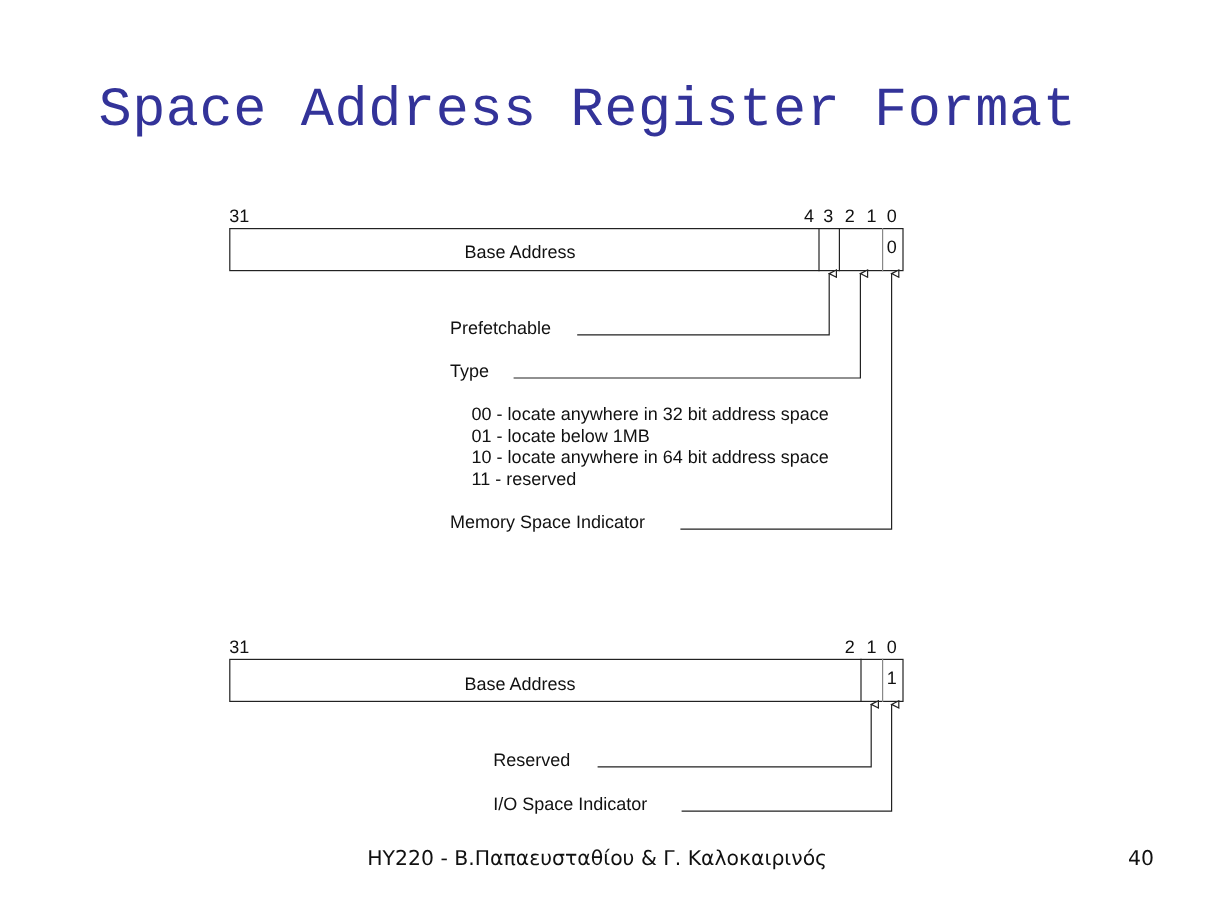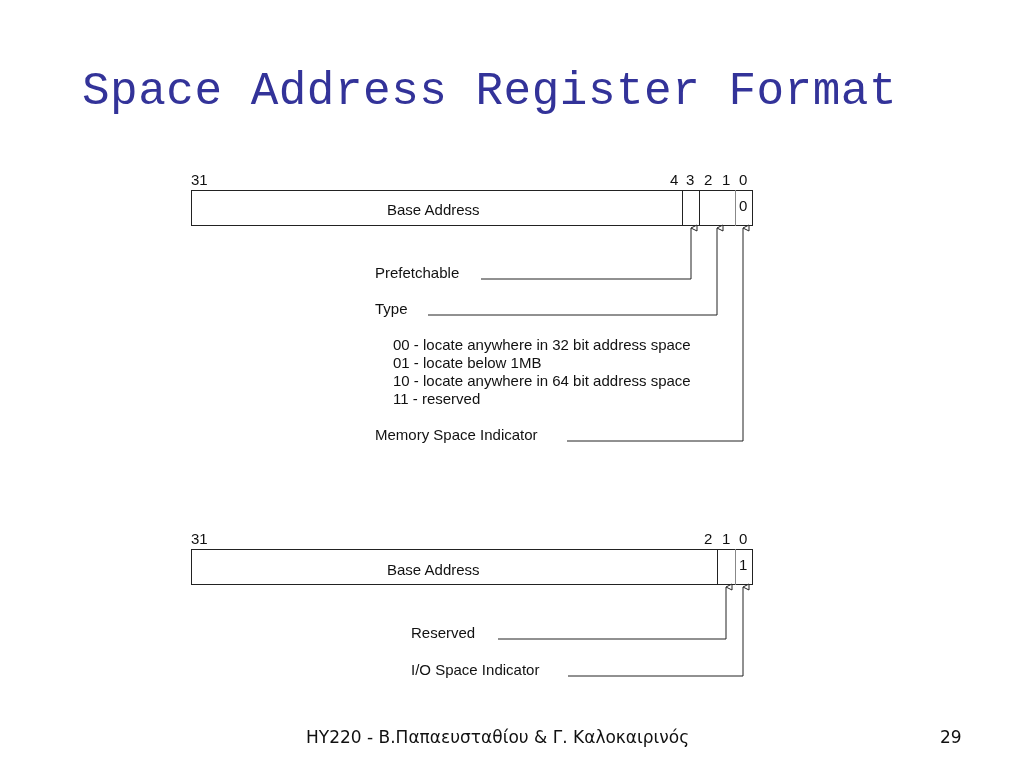--- a/index.html
+++ b/index.html
@@ -5,21 +5,21 @@
     html, body { margin: 0; padding: 0; background: #ffffff; }
     body { width: 1024px; height: 768px; position: relative; overflow: hidden; }
     .title {
       position: absolute; left: 82px; top: 66px;
       font-family: "Liberation Mono", "DejaVu Sans Mono", monospace;
       font-size: 46px; color: #333399; letter-spacing: 0.5px; white-space: nowrap;
     }
     svg.diagram { position: absolute; left: 0; top: 0; }
     .lbl { font-family: "Liberation Sans", "DejaVu Sans", sans-serif; font-size: 15px; fill: #111; }
     .footer {
-      position: absolute; top: 727px;
+      position: absolute; top: 706px;
       font-family: "DejaVu Sans", sans-serif; font-size: 17px; color: #111; white-space: nowrap;
     }
   </style>
 </head>
 <body>
 
 <div class="title">Space Address Register Format</div>
 
 <svg class="diagram" width="1024" height="768">
   <defs>
@@ -70,13 +70,13 @@
 
     <polyline points="498,639 726,639 726,587" fill="none" stroke="#222" marker-end="url(#arr)"></polyline>
     <polyline points="568,676 743,676 743,587" fill="none" stroke="#222" marker-end="url(#arr)"></polyline>
 
     <text class="lbl" x="411" y="638">Reserved</text>
     <text class="lbl" x="411" y="675">I/O Space Indicator</text>
   </g>
 </svg>
 
 <div class="footer" style="left:306px;">HY220 - Β.Παπαευσταθίου &amp; Γ. Καλοκαιρινός</div>
-<div class="footer" style="left:940px;">29</div>
+<div class="footer" style="left:940px;">40</div>
 
 </body></html>

